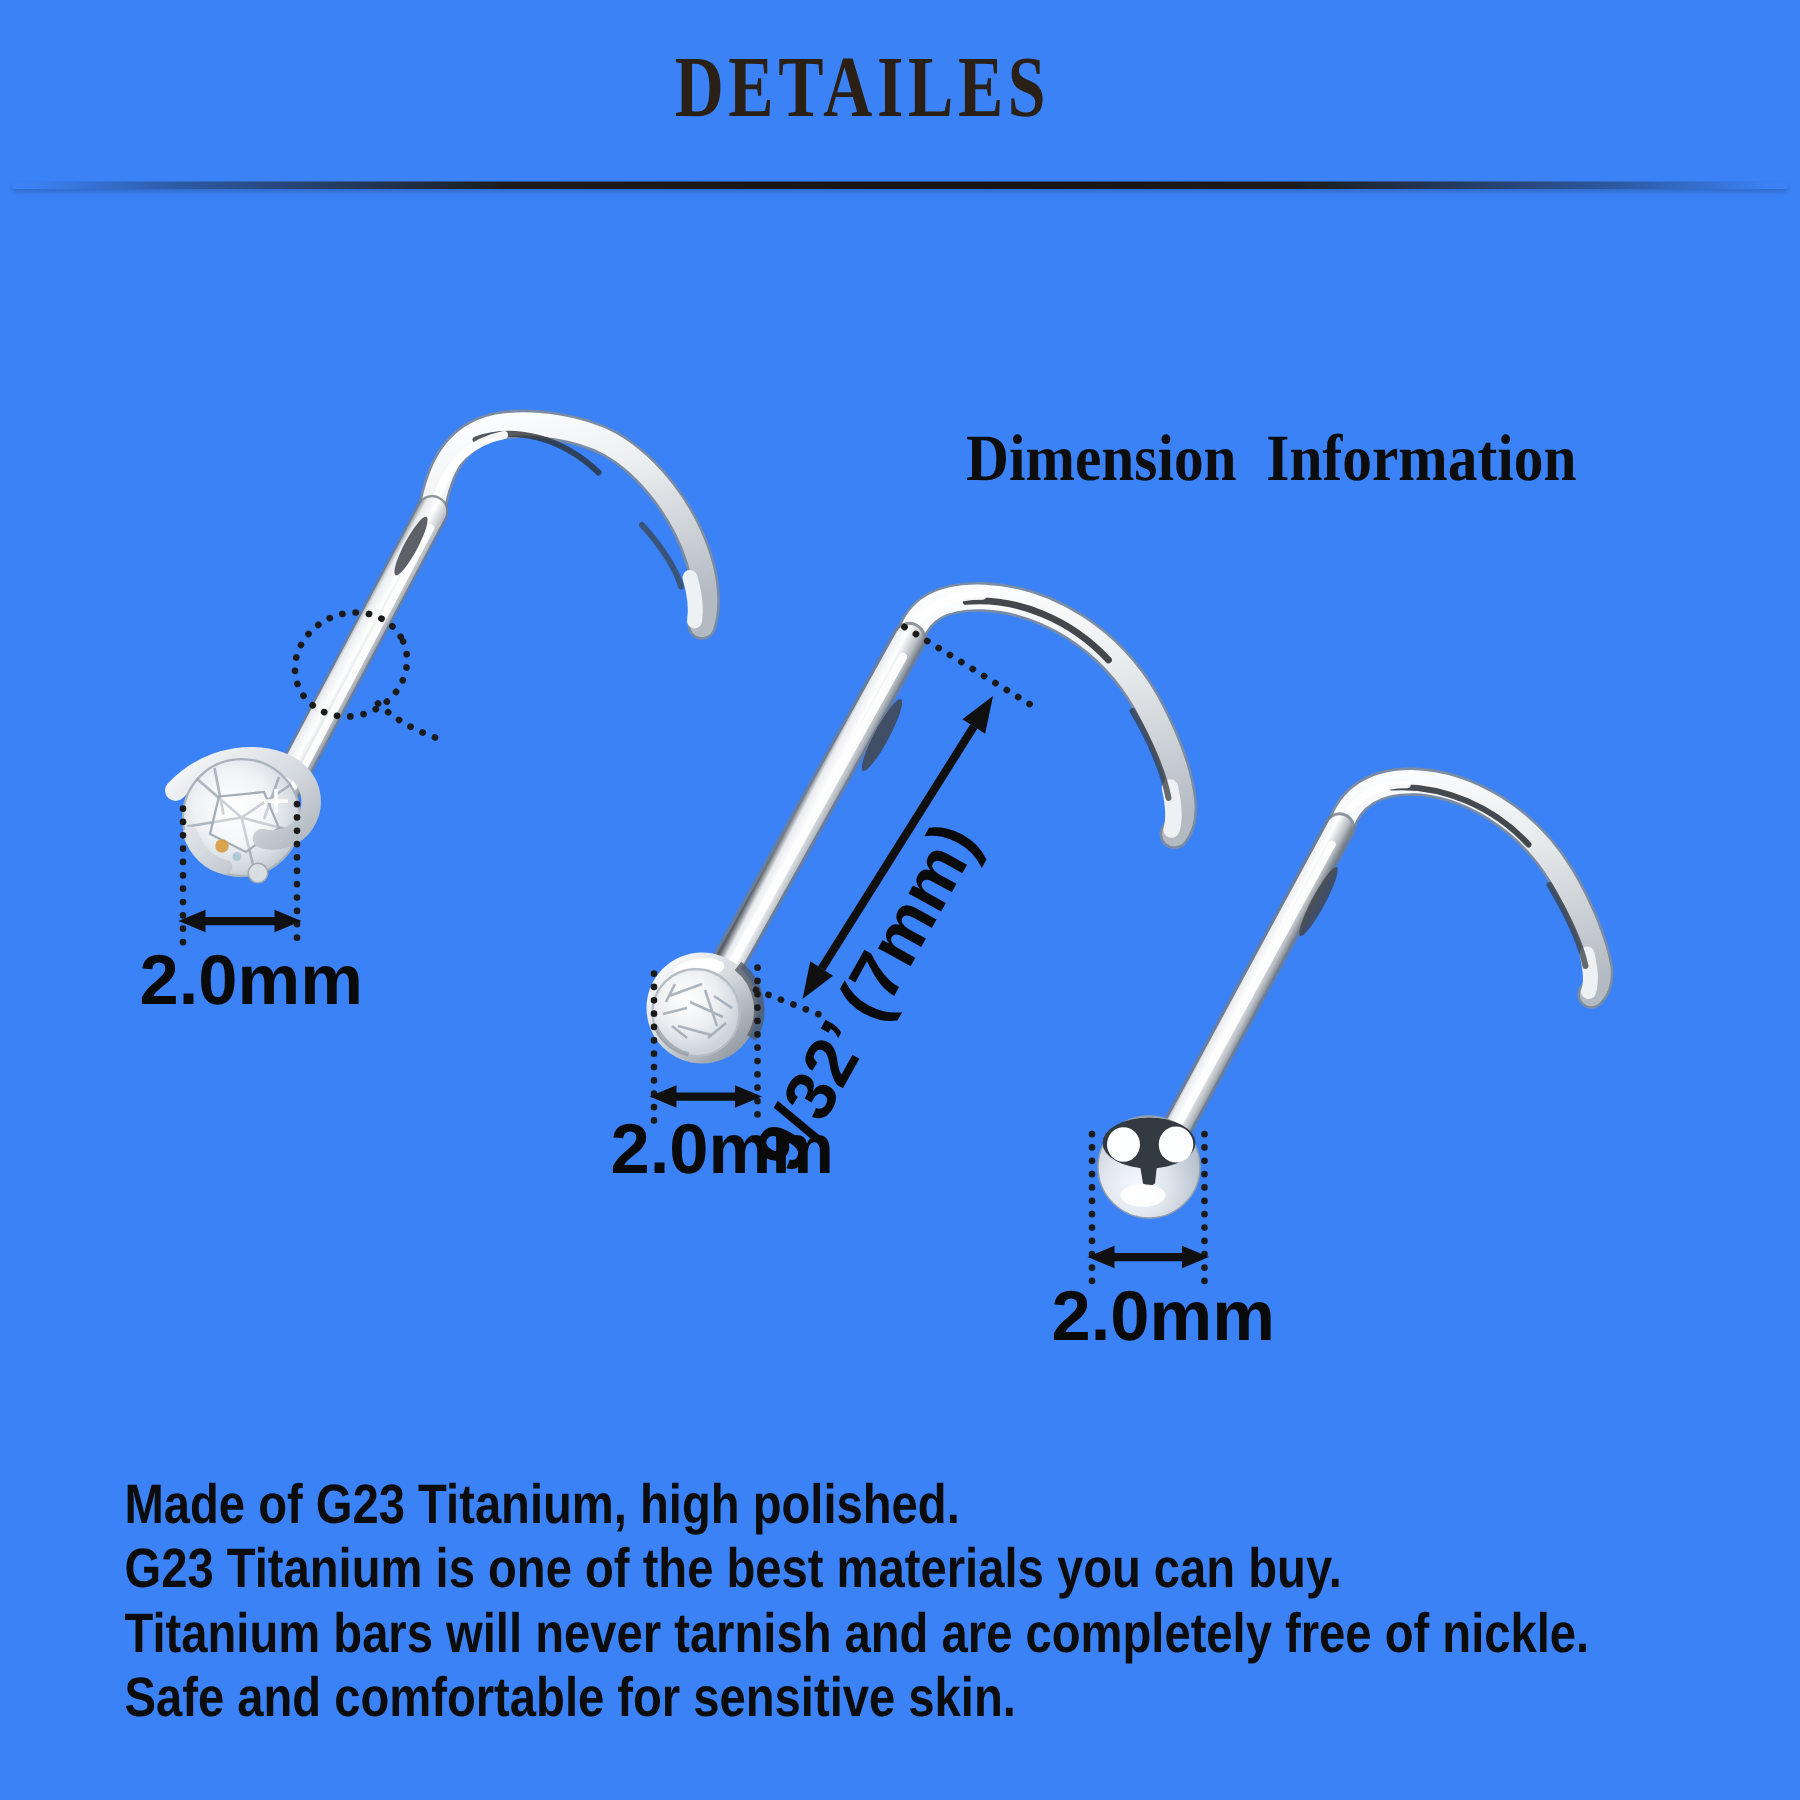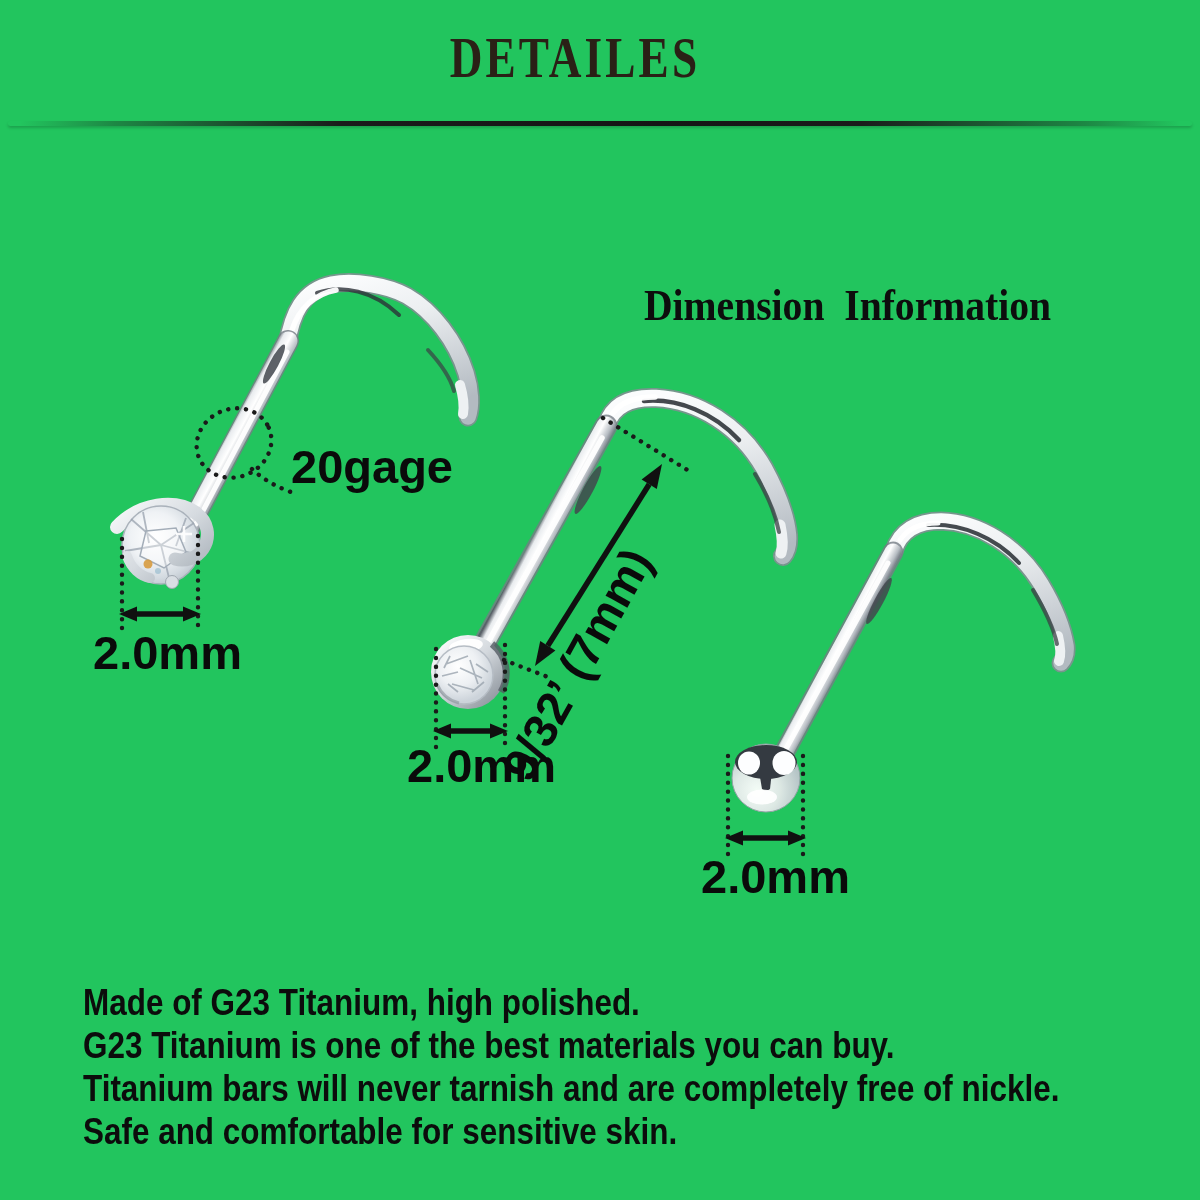--- a/index.html
+++ b/index.html
@@ -1,16 +1,16 @@
 <!DOCTYPE html>
 <html><head>
 <meta charset="utf-8">
 <style>
   html,body{margin:0;padding:0;background:#ffffff;}
-  .page{position:relative;width:1200px;height:1200px;background:#22c55e;overflow:hidden;
+  .page{position:relative;width:1200px;height:1200px;background:#3b82f6;overflow:hidden;
         font-family:"Liberation Sans","DejaVu Sans",sans-serif;}
   .title{position:absolute;top:24px;left:0;width:1150px;text-align:center;
          font-family:"Liberation Serif","DejaVu Serif",serif;font-weight:bold;
          font-size:58px;letter-spacing:4px;color:#2a2016;
          transform:scaleX(0.78);transform-origin:center top;white-space:nowrap;}
   .divider{position:absolute;top:121px;left:8px;right:8px;height:5px;border-radius:3px;
            background:linear-gradient(to right,rgba(20,20,20,0) 1%,rgba(20,20,20,0.35) 9%,
              #1b1b1b 28%,#151515 55%,#1b1b1b 72%,rgba(20,20,20,0.35) 91%,rgba(20,20,20,0) 99%);
            box-shadow:0 2px 3px rgba(0,0,0,0.18);}
   .heading{position:absolute;left:644px;top:280px;
@@ -193,21 +193,20 @@
     </g>
 
     <g>
       <path d="M 728 756 L 728 856 M 803 756 L 803 856" fill="none" stroke="#1a1a1a" stroke-width="4.4" stroke-linecap="round" stroke-dasharray="0.1 8.8"></path>
       <line x1="742" y1="838" x2="789" y2="838" stroke="#101010" stroke-width="5.5"></line>
       <polygon points="725,838 743,830.5 743,845.5" fill="#101010"></polygon>
       <polygon points="806,838 788,830.5 788,845.5" fill="#101010"></polygon>
     </g>
   </svg>
 
-  <div class="lbl" style="left:291px;top:443px;">20gage</div>
 
   <div class="lbl-rot">9/32’ (7mm)</div>
 
   <div class="lbl" style="left:93px;top:629px;">2.0mm</div>
   <div class="lbl" style="left:407px;top:742px;">2.0mm</div>
   <div class="lbl" style="left:701px;top:853px;">2.0mm</div>
 
   <div class="desc">
     <div>Made of G23 Titanium, high polished.</div>
     <div>G23 Titanium is one of the best materials you can buy.</div>

